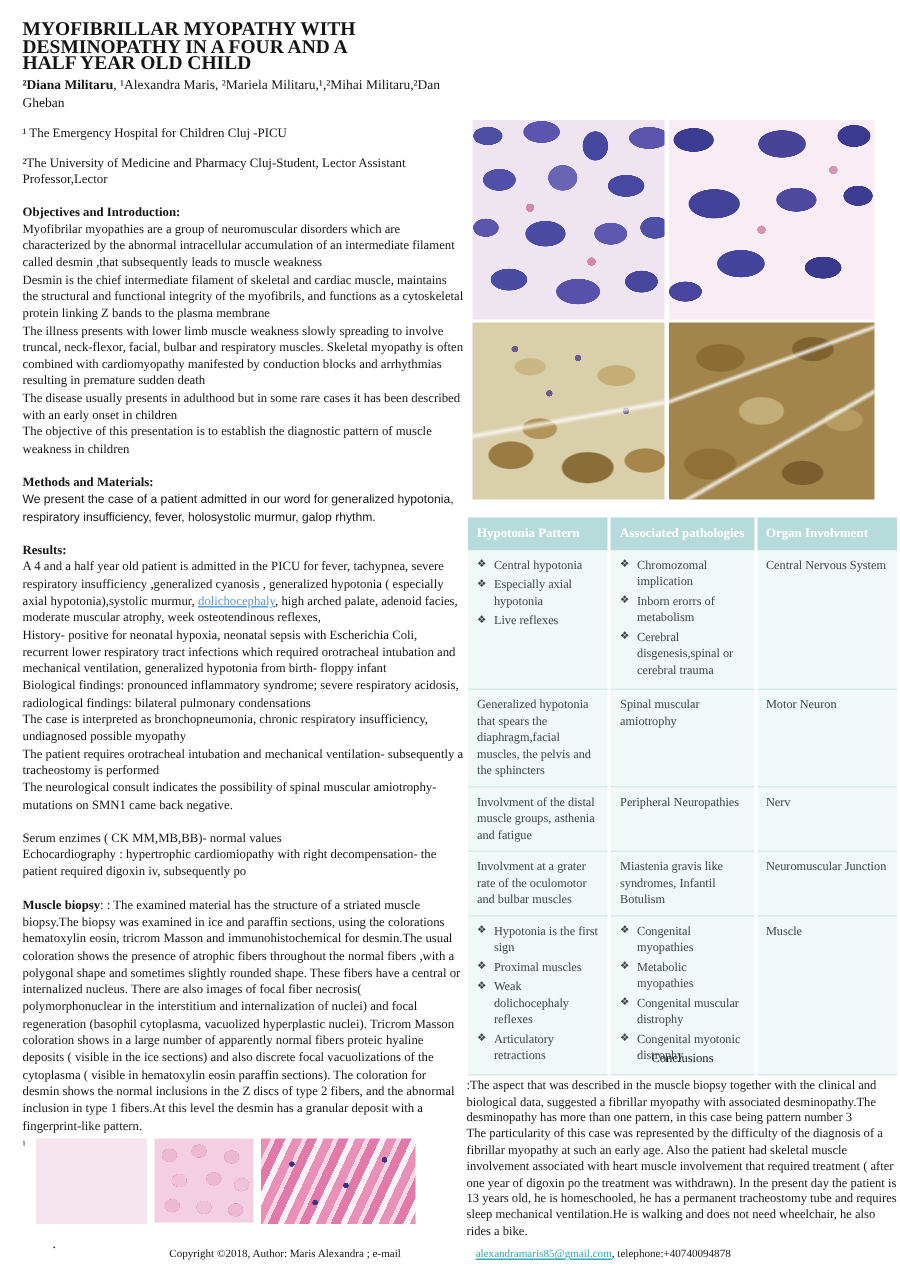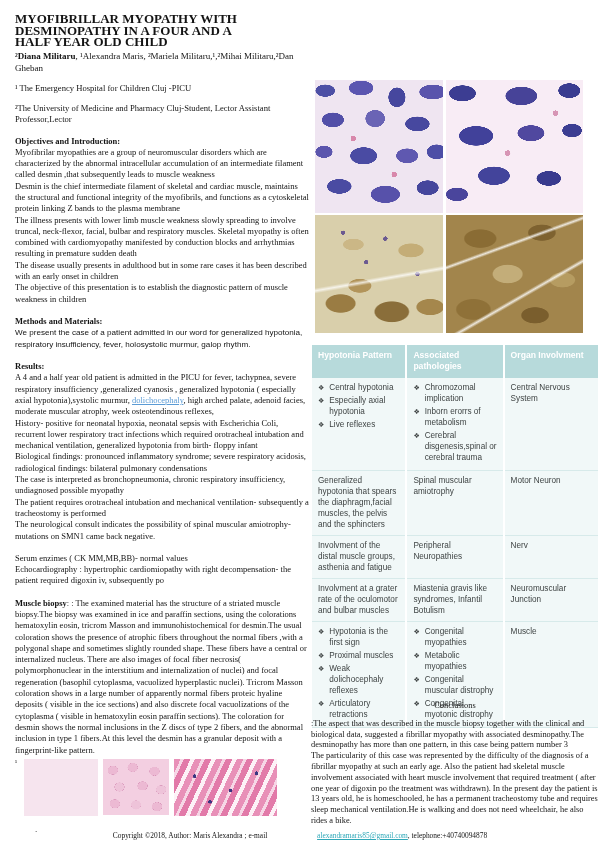--- a/index.html
+++ b/index.html
@@ -100,21 +100,21 @@
     radial-gradient(2.5px 2.5px at 80% 25%,#3a3580 70%,transparent 75%),
     radial-gradient(2.5px 2.5px at 35% 75%,#3a3580 70%,transparent 75%),
     repeating-linear-gradient(115deg,#e890b8 0 6px,#f6d7e6 6px 9px,#e27aa9 9px 15px,#fdf2f7 15px 19px);}
   .fig-row{display:flex;gap:5px;margin-top:3px;align-items:flex-start;}
   .fig-footnote{font-size:7px;vertical-align:top;margin-right:2px;}
   .stray-dot{font-size:9px;margin-top:8px;margin-left:20px;}
   
   .fig-grid{position:absolute;left:315px;top:80px;width:268px;display:grid;
             grid-template-columns:128px 137px;grid-template-rows:133px 118px;gap:2px 3px;}
   .diag-table{position:absolute;left:312px;top:345px;width:286px;border-collapse:collapse;
-              font-family:Liberation Sans, sans-serif;font-size:8.2px;line-height:11px;color:#3f4444;}
+              font-family:Liberation Serif, serif;font-size:8.2px;line-height:11px;color:#3f4444;}
   .diag-table th{background:var(--table-header-bg);color:var(--table-header-text);font-weight:bold;
                  text-align:left;vertical-align:top;padding:5px 6px 6px;font-size:8.6px;line-height:11px;
                  border-left:2px solid #fff;}
   .diag-table th:first-child{border-left:none;}
   .diag-table td{background:var(--table-row-bg);vertical-align:top;padding:4px 6px 5px;
                  border-left:2px solid #fff;border-bottom:1px solid var(--table-divider);}
   .diag-table td:first-child{border-left:none;}
   .bullet-line{display:flex;gap:5px;margin-bottom:2px;}
   .diamond{font-size:7px;line-height:11px;flex:none;}
   .conclusions{position:absolute;left:311px;top:701px;width:288px;font-size:8.4px;line-height:10.8px;}

